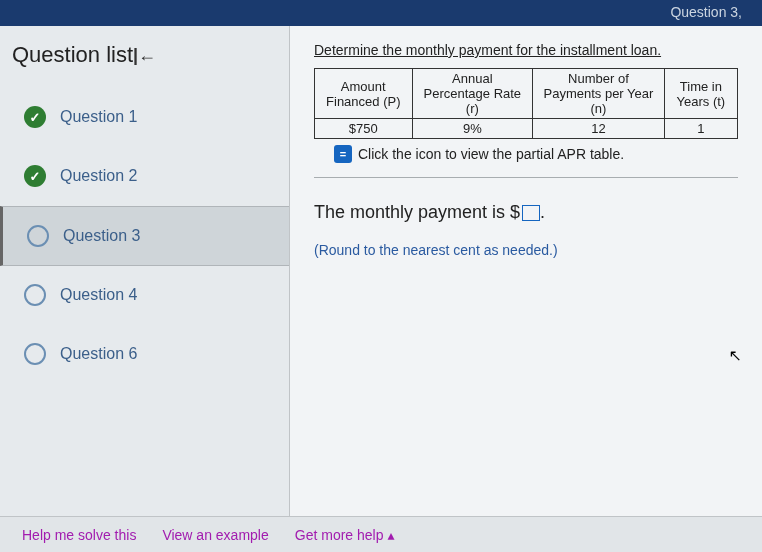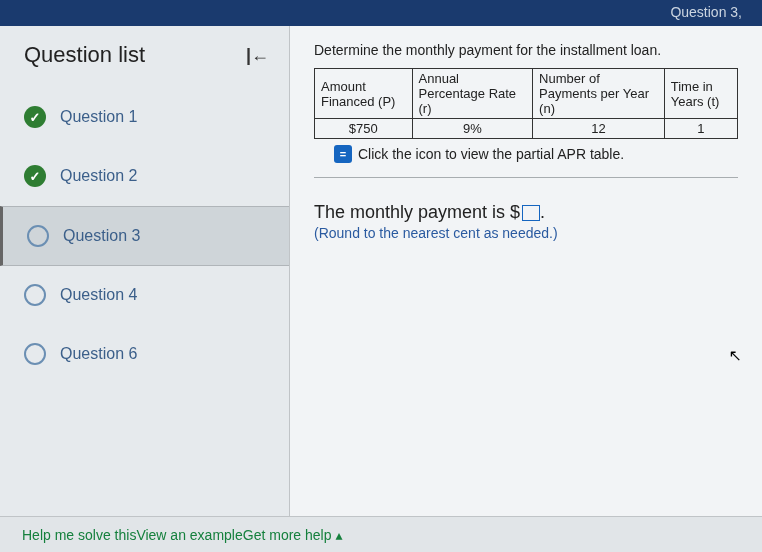--- a/index.html
+++ b/index.html
@@ -23,25 +23,23 @@
     height: calc(100% - 26px - 36px);
   }
   .sidebar {
     width: 290px;
     background: #e6eaed;
     border-right: 1px solid #c0c4c7;
   }
   .sidebar-header {
     display: flex;
     align-items: center;
-    justify-content: space-between;
-    padding: 16px 20px 20px 24px;
+    padding: 16px 20px 20px 12px;
     font-size: 22px;
     color: #222;
-    gap: 43px;
   }
   .collapse-btn {
     font-size: 18px;
     font-weight: bold;
     color: #333;
     cursor: pointer;
   }
   .qitem {
     display: flex;
     align-items: center;
@@ -72,30 +70,30 @@
   .status.done { background: #2e7d32; }
   .status.open { background: transparent; border: 2px solid #6b8fb3; }
   .content {
     flex: 1;
     background: #f2f4f6;
     padding: 16px 24px;
     font-size: 14px;
     color: #222;
     position: relative;
   }
-  .instruction { margin-bottom: 10px; }
+  .instruction { margin-bottom: 10px; text-decoration: underline; }
   table.data {
     border-collapse: collapse;
     font-size: 13px;
     margin-bottom: 6px;
   }
   table.data td {
     border: 1px solid #333;
     padding: 2px 6px;
-    text-align: left;
+    text-align: center;
   }
   table.data .valrow td { text-align: center; }
   .apr-line {
     display: flex;
     align-items: center;
     gap: 6px;
     font-size: 14px;
     margin-left: 20px;
     margin-bottom: 12px;
   }
@@ -112,31 +110,32 @@
     margin: 14px 0 24px 0;
   }
   .answer-line { font-size: 18px; }
   .answer-box {
     display: inline-block;
     width: 18px; height: 16px;
     border: 1px solid #1565c0;
     vertical-align: middle;
     margin-left: 2px;
   }
-  .round-note { font-size: 14px; color: #2a5aa0; margin-top: 2px; }
+  .round-note { font-size: 14px; color: #2a5aa0; margin-top: 19px; }
   .bottombar {
     position: absolute; bottom: 0; left: 0; right: 0;
     height: 36px;
     background: #e1e5e8;
     border-top: 1px solid #c0c4c7;
     display: flex;
     align-items: center;
+    gap: 26px;
     padding: 0 22px;
     font-size: 14px;
-    color: #15803d;
+    color: #a21caf;
   }
   .bottombar .link { cursor: pointer; }
   .cursor {
     position: absolute;
     right: 20px;
     top: 320px;
     font-size: 16px;
     color: #000;
     pointer-events: none;
   }

